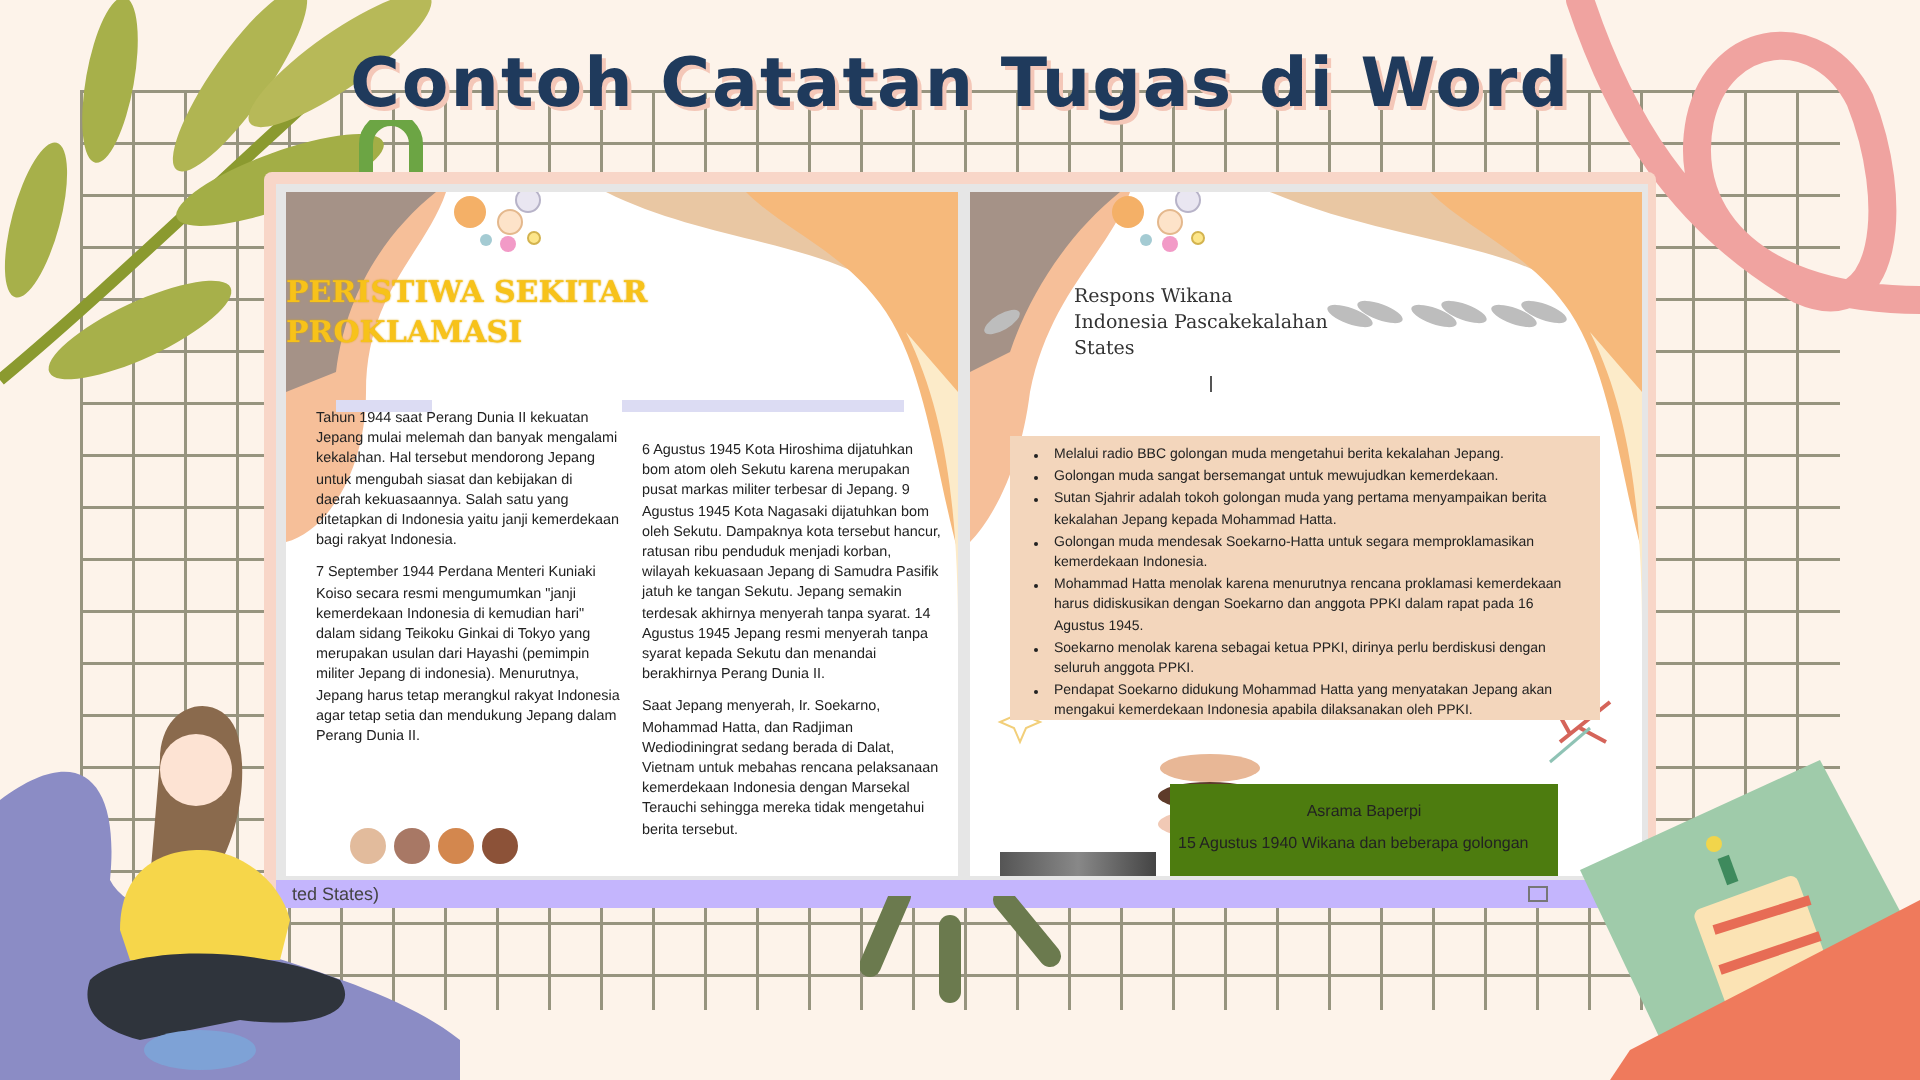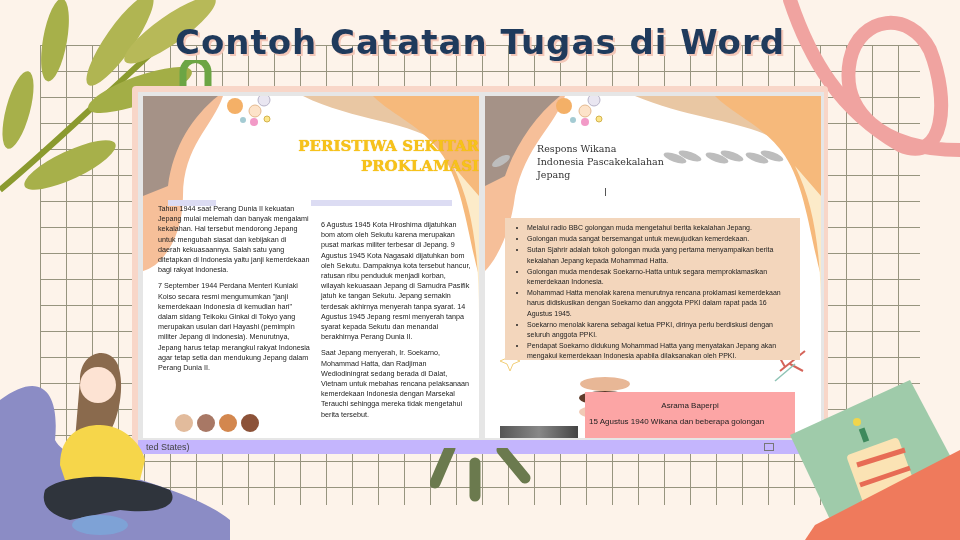--- a/index.html
+++ b/index.html
@@ -20,34 +20,34 @@
     background: #f8d6c8; border-radius: 4px; }
 
   .word { position: absolute; left: 138px; top: 92px; width: 686px; height: 352px; background: #e6e6e6; }
   .page { position: absolute; top: 4px; width: 336px; height: 342px; background: #fff; overflow: hidden; }
   .page.left { left: 5px; }
   .page.right { left: 347px; }
   .statusbar { position: absolute; left: 138px; top: 440px; width: 686px; height: 14px;
     background: #c4b5fd; font-size: 9px; color: #444; padding-left: 8px; line-height: 14px; }
 
   .deco { position: absolute; }
-  .title-main { position: absolute; left: 0; top: 40px; width: 336px; text-align: right;
+  .title-main { position: absolute; left: 0; top: 40px; width: 336px; text-align: left;
     font-family: "DejaVu Serif", serif; font-weight: bold; color: #f7c21a; font-size: 15px; line-height: 20px;
     text-shadow: 0 0 1px #e0a800; }
   .subtitle { position: absolute; font-family: "DejaVu Serif", serif; font-size: 10px; color: #333; line-height: 13px; }
   .lav { position: absolute; height: 6px; background: #dcdcf3; }
   .body { position: absolute; font-size: 7.2px; line-height: 10.2px; color: #222; font-family: "Liberation Sans", sans-serif; }
   .body p { margin-bottom: 6px; }
   .dots { position: absolute; display: flex; gap: 4px; }
   .dots span { width: 18px; height: 18px; border-radius: 50%; display: inline-block; }
 
   .bullets { position: absolute; left: 20px; top: 122px; width: 295px; height: 142px; background: #f3d6bc;
     padding: 5px 8px 4px 22px; font-size: 7px; line-height: 10.2px; color: #222; }
   .bullets li { margin-bottom: 1px; }
-  .note { position: absolute; left: 100px; top: 296px; width: 210px; height: 50px; background: #fca5a5;
+  .note { position: absolute; left: 100px; top: 296px; width: 194px; height: 50px; background: #4d7c0f;
     font-size: 8px; color: #222; text-align: center; line-height: 12px; padding-top: 8px; }
   .note .date { text-align: left; padding-left: 4px; margin-top: 4px; }
 </style>
 </head>
 <body>
 
 <div class="grid"></div>
 
 <svg class="deco" style="left:0;top:0" width="230" height="200" viewBox="0 0 230 200">
   <path d="M0 190 C60 140 120 80 210 0" stroke="#8b9a2f" stroke-width="6" fill="none"></path>
@@ -131,21 +131,21 @@
         <ellipse cx="272" cy="62" rx="12" ry="4" transform="rotate(20 272 62)"></ellipse>
         <ellipse cx="287" cy="60" rx="12" ry="4" transform="rotate(20 287 60)"></ellipse>
       </g>
       <path d="M295 275 L320 255 M305 268 L318 275 M300 271 L295 262" stroke="#d5645a" stroke-width="2"></path>
       <path d="M290 285 L310 268" stroke="#8fc3b5" stroke-width="1.5"></path>
       <path d="M22 262 L25 255 L28 262 L35 265 L28 268 L25 275 L22 268 L15 265 Z" fill="none" stroke="#f2cf7a"></path>
     </svg>
     <div class="subtitle" style="left:52px;top:46px;font-size:9.5px;line-height:13px">
       <div>Respons Wikana</div>
       <div>Indonesia Pascakekalahan</div>
-      <div>Jepang</div>
+      <div>States</div>
     </div>
     <div style="position:absolute;left:120px;top:92px;width:1px;height:8px;background:#555"></div>
     <ul class="bullets">
       <li>Melalui radio BBC golongan muda mengetahui berita kekalahan Jepang.</li>
       <li>Golongan muda sangat bersemangat untuk mewujudkan kemerdekaan.</li>
       <li>Sutan Sjahrir adalah tokoh golongan muda yang pertama menyampaikan berita kekalahan Jepang kepada Mohammad Hatta.</li>
       <li>Golongan muda mendesak Soekarno-Hatta untuk segara memproklamasikan kemerdekaan Indonesia.</li>
       <li>Mohammad Hatta menolak karena menurutnya rencana proklamasi kemerdekaan harus didiskusikan dengan Soekarno dan anggota PPKI dalam rapat pada 16 Agustus 1945.</li>
       <li>Soekarno menolak karena sebagai ketua PPKI, dirinya perlu berdiskusi dengan seluruh anggota PPKI.</li>
       <li>Pendapat Soekarno didukung Mohammad Hatta yang menyatakan Jepang akan mengakui kemerdekaan Indonesia apabila dilaksanakan oleh PPKI.</li>

